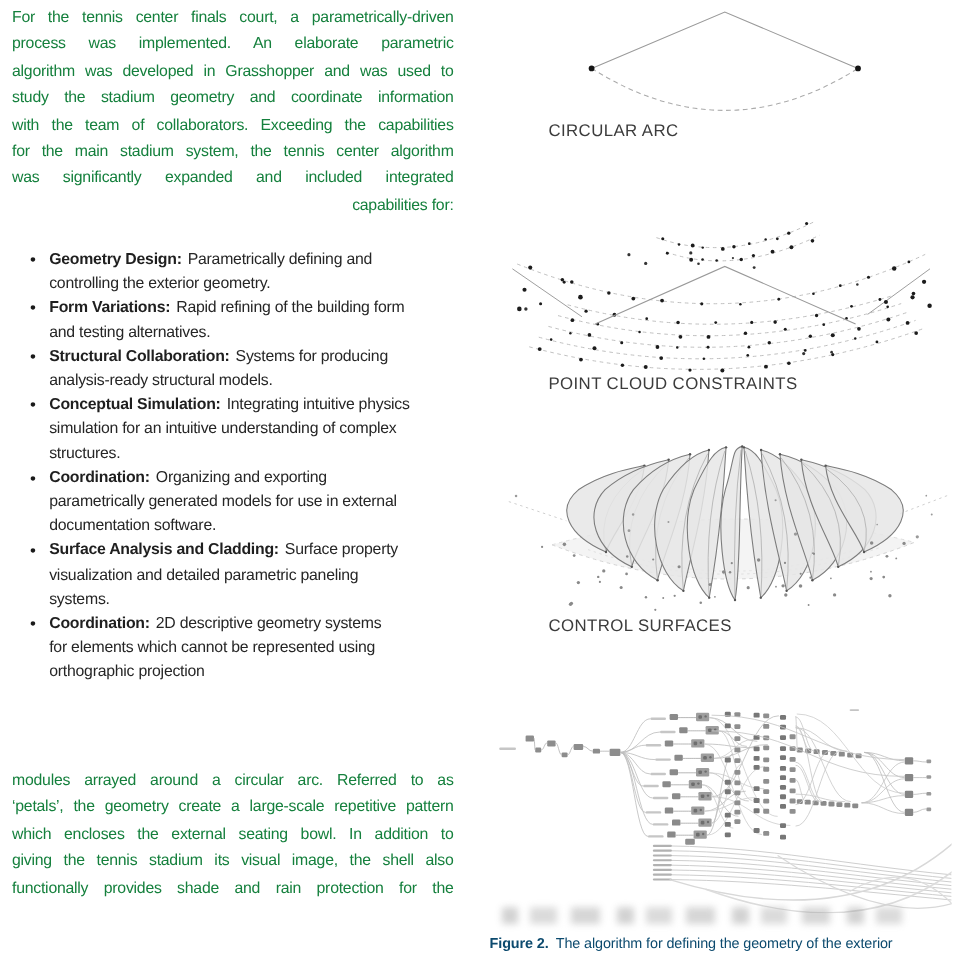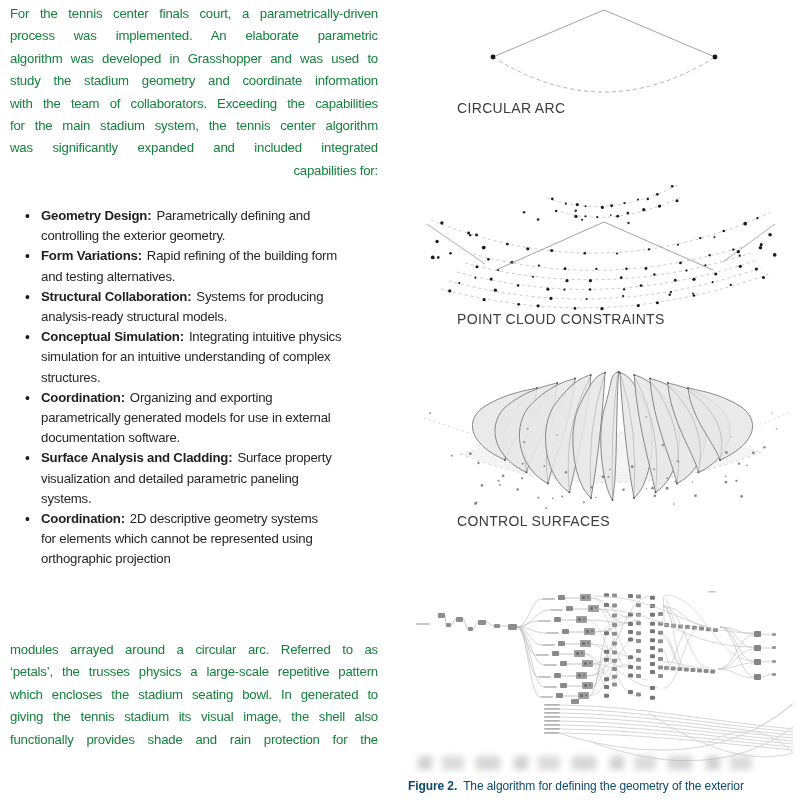--- a/index.html
+++ b/index.html
@@ -77,22 +77,22 @@
 visualization and detailed parametric paneling
 systems.</span></div>
     <div class="bullet"><span class="blead">Coordination:</span><span class="btext">2D descriptive geometry  systems
 for elements which cannot be represented using
 orthographic projection</span></div>
   </div>
 
 
   <div class="pblock" id="para2">
     <div class="pline j">modules arrayed around a circular arc.  Referred to as</div>
-    <div class="pline j">‘petals’, the trusses physics a large-scale repetitive pattern</div>
-    <div class="pline j">which encloses the stadium seating bowl.  In generated to</div>
+    <div class="pline j">‘petals’, the geometry create a large-scale repetitive pattern</div>
+    <div class="pline j">which encloses the external seating bowl.  In addition to</div>
     <div class="pline j">giving the tennis stadium its visual image, the shell also</div>
     <div class="pline j">functionally provides shade and rain protection for the</div>
   </div>
 
   <svg id="fig1" width="370" height="96" viewBox="0 0 370 96">
     <path d="M73,55 L184,8 L295,55" stroke="#9a9a9a" stroke-width="0.9" fill="none"></path>
     <path d="M73,55 Q184,125 295,55" stroke="#ababab" stroke-width="0.9" fill="none" stroke-dasharray="4,3"></path>
     <circle cx="73" cy="55" r="2.4" fill="#151515"></circle>
     <circle cx="295" cy="55" r="2.4" fill="#151515"></circle>
   </svg>

